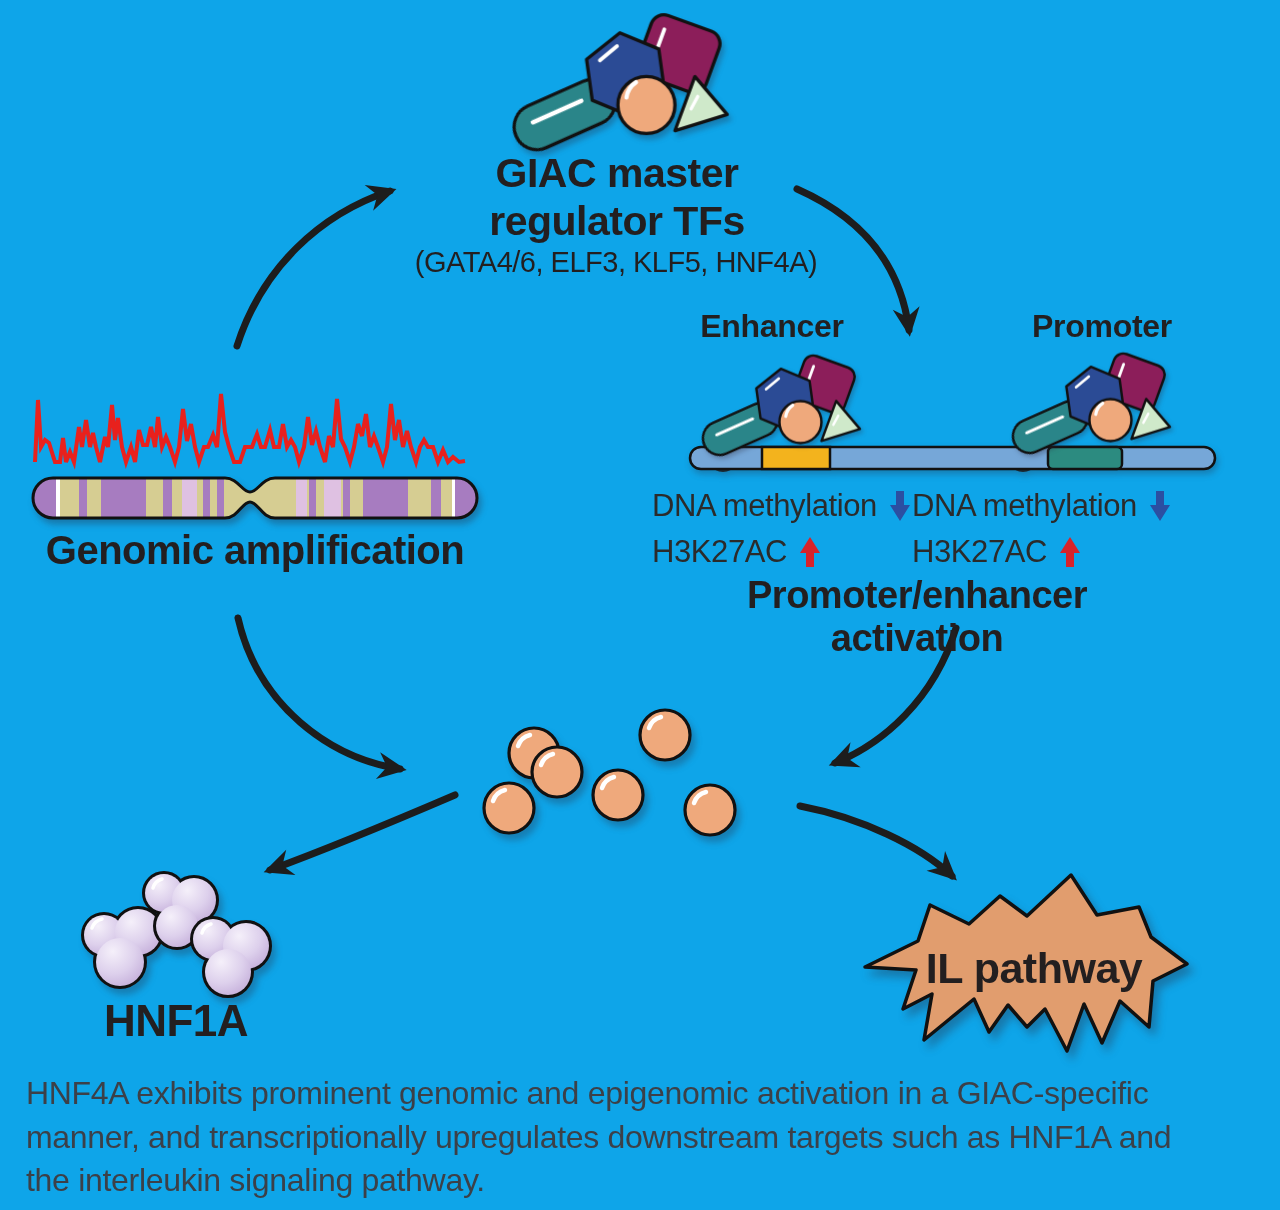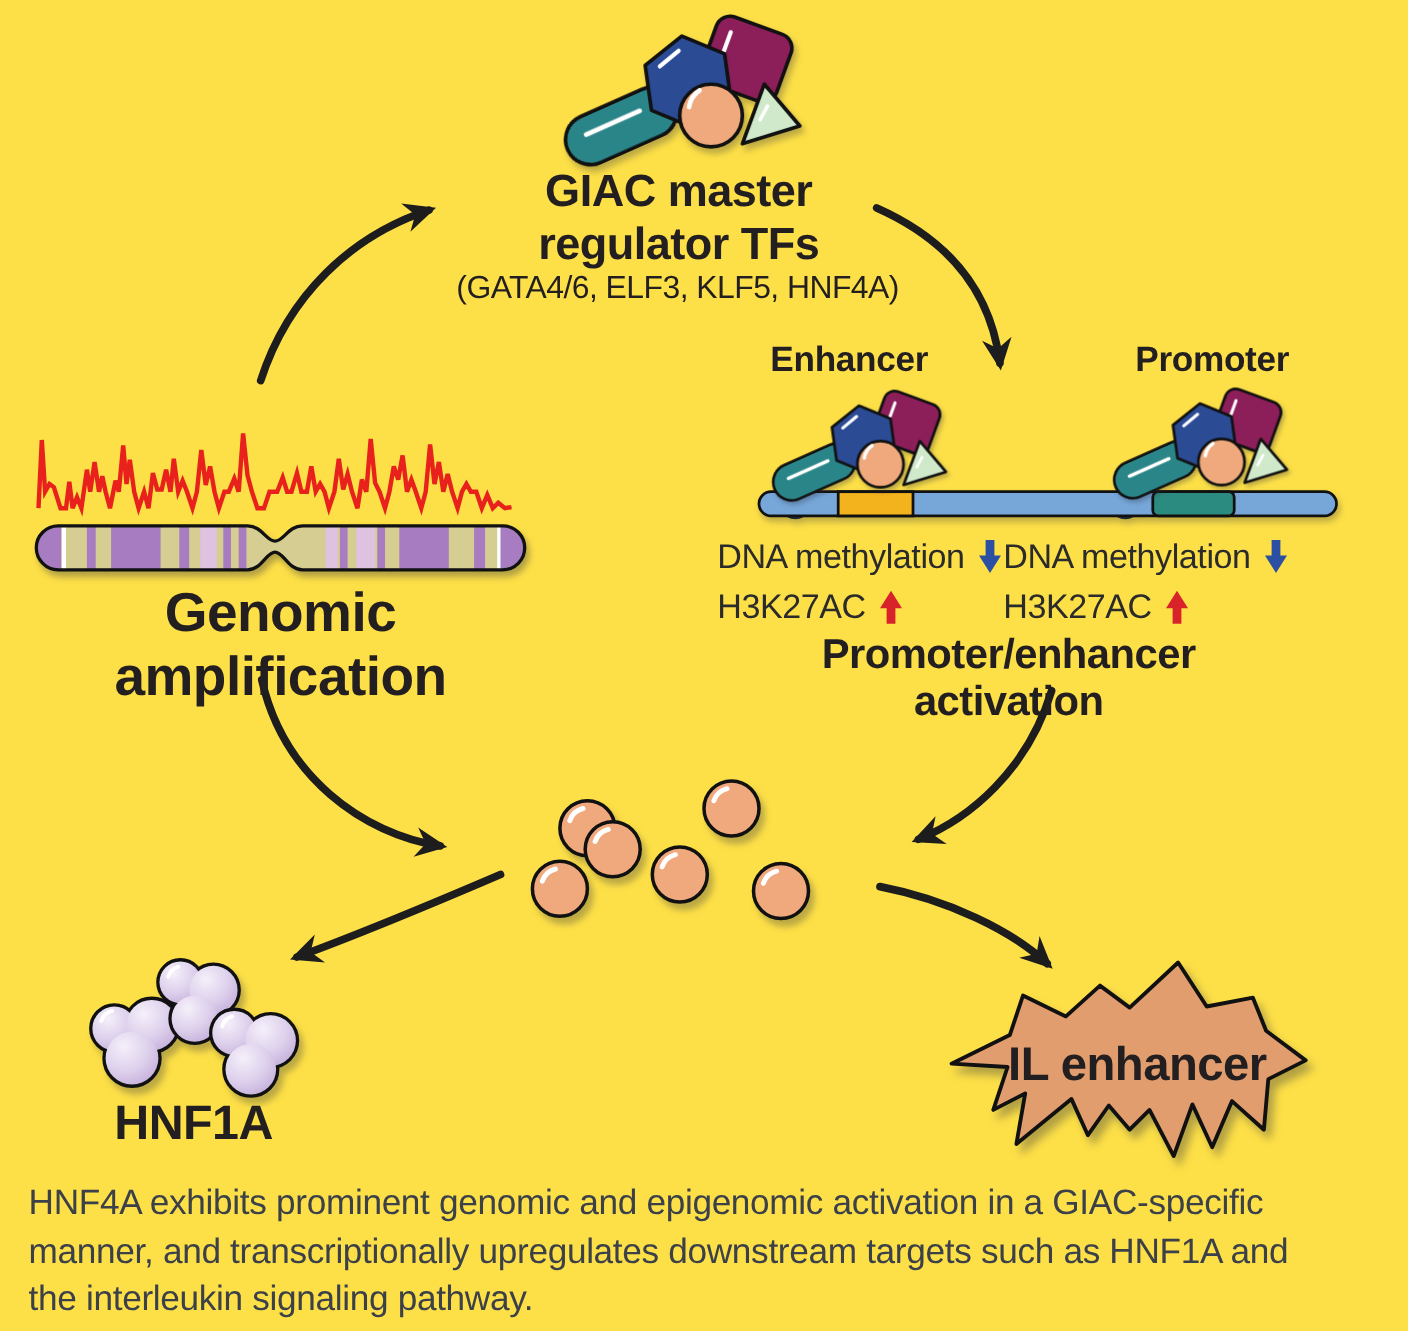--- a/index.html
+++ b/index.html
@@ -1,36 +1,36 @@
 <!DOCTYPE html>
 <html><head>
 <meta charset="utf-8">
 <style>
   html,body{margin:0;padding:0;background:#e8ebf1;}
   .canvas{
     position:relative;width:1280px;height:1210px;overflow:hidden;
-    background:#fde047;
+    background:#0ea5e9;
     font-family:"Liberation Sans", sans-serif;
     color:#231f20;
   }
   .fig-svg{position:absolute;left:0;top:0;width:1280px;height:1210px;}
   .txt{position:absolute;white-space:pre-line;}
   .c{text-align:center;}
   .b{font-weight:700;letter-spacing:-0.5px;}
   .giac-title{left:437px;top:150px;width:360px;font-size:41px;line-height:1.17;}
   .giac-sub{left:336px;top:246px;width:560px;font-size:29px;letter-spacing:-0.5px;}
   .site-label{font-size:32px;letter-spacing:-0.3px;font-weight:bold;}
   .enh-label{left:692px;top:308px;width:160px;}
   .pro-label{left:1022px;top:308px;width:160px;}
   .stats{position:absolute;font-size:31px;letter-spacing:-0.4px;color:#2b2b2b;}
   .stats .row{display:flex;align-items:center;gap:13px;height:46px;text-align:right;}
   .enh-stats{left:652px;top:483px;}
   .pro-stats{left:912px;top:483px;}
   .act-label{left:657px;top:574px;width:520px;font-size:38px;}
-  .gen-label{left:45px;top:528px;width:420px;font-size:50px;}
+  .gen-label{left:45px;top:528px;width:420px;font-size:40px;}
   .hnf4a-label{left:386px;top:845px;width:460px;font-size:38px;line-height:1.3;}
   .hnf1a-label{left:96px;top:996px;width:160px;font-size:44px;}
   .il-label{left:909px;top:944px;width:250px;font-size:43px;}
   .caption{left:26px;top:1072px;width:1230px;font-size:32px;line-height:1.36;
            letter-spacing:-0.3px;color:#3c4048;}
   .mini-arrow{display:inline-block;}
 </style>
 </head>
 <body>
 
@@ -212,18 +212,18 @@
       <span>H3K27AC</span>
       <svg class="mini-arrow" width="20" height="32" viewBox="0 0 20 32">
         <path d="M10,1 L20,17 h-6 v14 h-8 V17 H0 z" fill="#d8232a"></path>
       </svg>
     </div>
   </div>
 
   <div class="txt c b act-label">Promoter/enhancer activation</div>
   <div class="txt c b gen-label">Genomic amplification</div>
   <div class="txt c b hnf1a-label">HNF1A</div>
-  <div class="txt c b il-label">IL enhancer</div>
+  <div class="txt c b il-label">IL pathway</div>
   <div class="txt caption">HNF4A exhibits prominent genomic and epigenomic activation in a GIAC-specific
 manner, and transcriptionally upregulates downstream targets such as HNF1A and
 the interleukin signaling pathway.</div>
 
 </div>
 
 </body></html>

